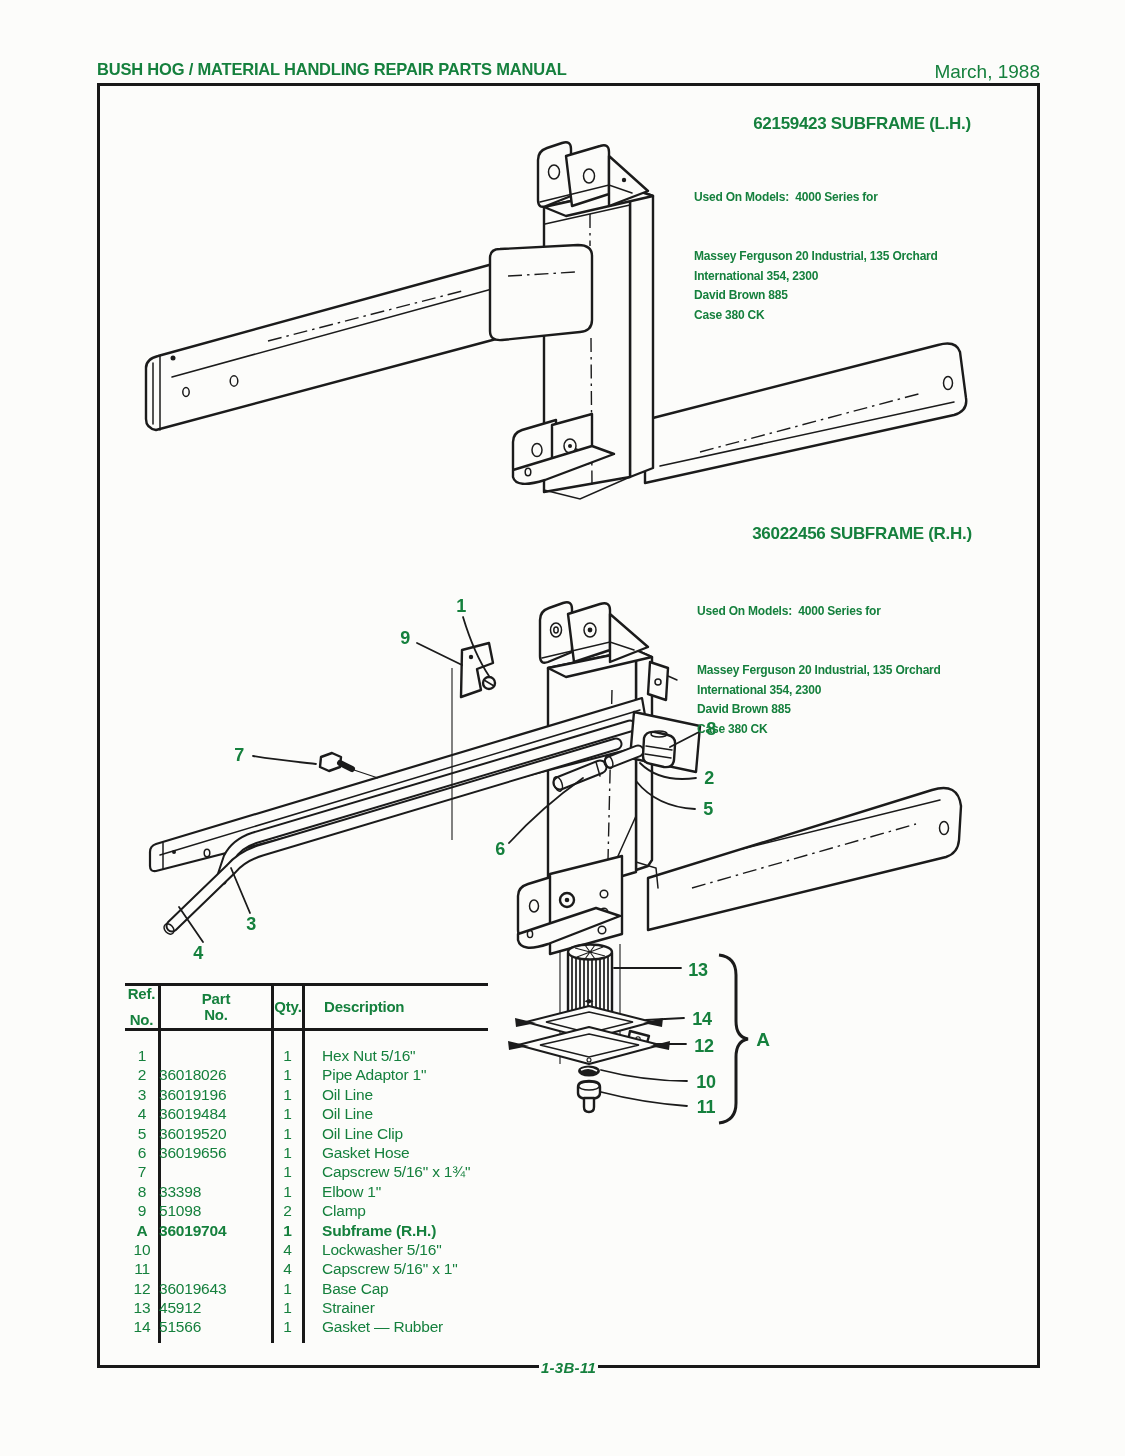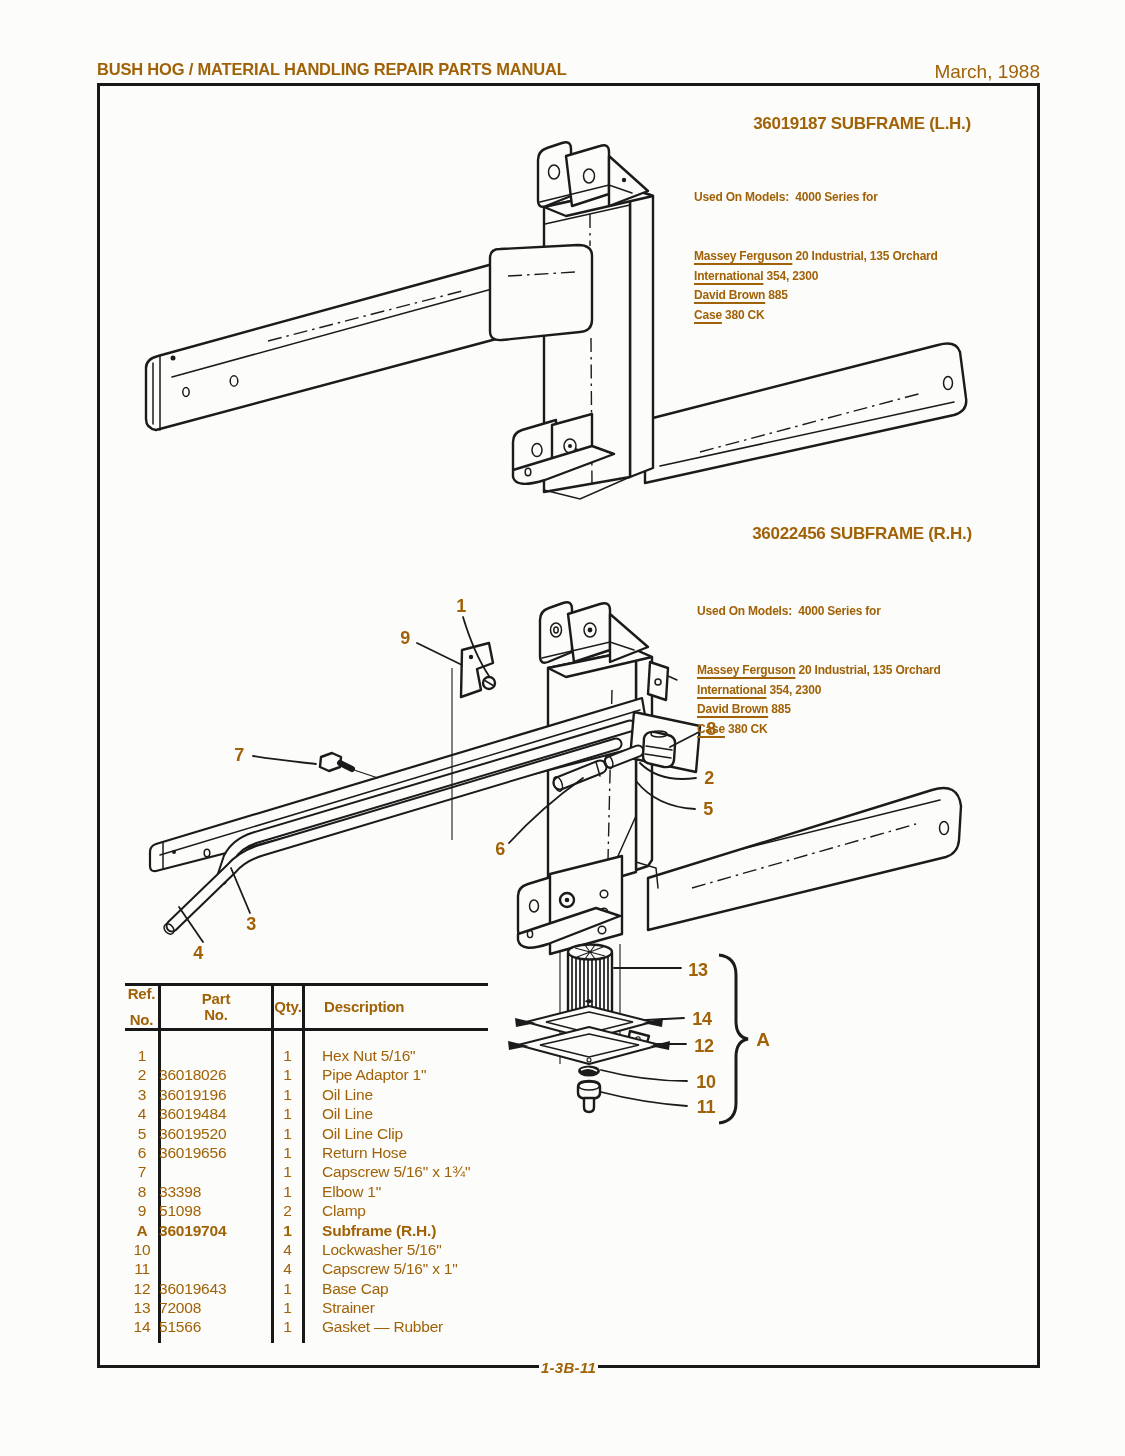--- a/index.html
+++ b/index.html
@@ -1,29 +1,29 @@
 <!DOCTYPE html>
 <html><head>
 <meta charset="utf-8">
 <style>
   html,body{margin:0;padding:0;background:#fcfcfa;}
   #page{position:relative;width:1125px;height:1456px;background:#fcfcfa;
-        font-family:"Liberation Sans","DejaVu Sans",sans-serif;color:#a16207;overflow:hidden;}
+        font-family:"Liberation Sans","DejaVu Sans",sans-serif;color:#15803d;overflow:hidden;}
   .abs{position:absolute;}
   #hdr-left{left:97px;top:60px;font-size:16.5px;font-weight:700;letter-spacing:-0.2px;}
   #hdr-right{left:840px;top:61px;width:200px;text-align:right;font-size:19px;font-weight:400;}
   #frame{left:97px;top:83px;width:943px;height:1285px;border:3px solid #181818;box-sizing:border-box;}
   #art{left:0;top:0;pointer-events:none;}
   .sec-title{width:330px;text-align:center;font-size:17px;font-weight:700;letter-spacing:-0.3px;}
   #title-lh{left:697px;top:114px;}
   #title-rh{left:697px;top:524px;}
   .used-block{font-size:12px;font-weight:700;letter-spacing:-0.2px;line-height:19.6px;white-space:pre;}
   #used-lh{left:694px;top:149px;}
   #used-rh{left:697px;top:563px;}
-  .model-line .u{text-decoration:underline;text-decoration-thickness:1.5px;text-underline-offset:2.5px;margin-top:48px;}
+  .model-line .u{text-decoration-thickness:1.5px;text-underline-offset:2.5px;margin-top:48px;}
   .callout{position:absolute;transform:translate(-50%,-50%);font-size:18px;font-weight:700;letter-spacing:-0.3px;}
   .callout.big{font-size:19px;}
   
   #ptable{left:125px;top:983px;width:363px;height:362px;font-size:15.5px;}
   .hrule{position:absolute;left:0;width:363px;height:3px;background:#181818;}
   .vrule{position:absolute;top:0;width:2.5px;height:360px;background:#181818;}
   .thead-cell{position:absolute;top:3px;height:42px;display:flex;flex-direction:column;
               align-items:center;justify-content:center;font-weight:700;font-size:15px;line-height:16px;letter-spacing:-0.2px;}
   #tbody{position:absolute;left:0;top:48px;width:363px;padding-top:15px;}
   .trow{display:grid;grid-template-columns:34px 113px 31px 185px;height:19.4px;line-height:19.4px;font-weight:400;letter-spacing:-0.2px;}
@@ -202,21 +202,21 @@
       <path class="ld" d="M203,942 L179,907"></path>
       <path class="ld" d="M614,968 L681,968"></path>
       <path class="ld" d="M646,1020 L684,1018"></path>
       <path class="ld" d="M654,1044 L686,1044"></path>
       <path class="ld" d="M601,1070 C632,1078 660,1081 687,1081"></path>
       <path class="ld" d="M601,1092 C632,1100 660,1104 687,1106"></path>
       <path d="M719,955 Q736,957 736,975 L736,1021 Q736,1037 748,1039 Q736,1041 736,1057 L736,1103 Q736,1121 719,1123" fill="none" stroke="#1b1b1b" stroke-width="3"></path>
     </g>
   </svg>
 
-  <div class="abs sec-title" id="title-lh">36019187 SUBFRAME (L.H.)</div>
+  <div class="abs sec-title" id="title-lh">62159423 SUBFRAME (L.H.)</div>
   <div class="abs used-block" id="used-lh">
     <div>Used On Models:  4000 Series for</div>
     <div><div class="model-line"><span class="u">Massey Ferguson</span><span> 20 Industrial, 135 Orchard</span></div><div class="model-line"><span class="u">International</span><span> 354, 2300</span></div><div class="model-line"><span class="u">David Brown</span><span> 885</span></div><div class="model-line"><span class="u">Case</span><span> 380 CK</span></div></div>
   </div>
 
   <div class="abs sec-title" id="title-rh">36022456 SUBFRAME (R.H.)</div>
   <div class="abs used-block" id="used-rh">
     <div>Used On Models:  4000 Series for</div>
     <div><div class="model-line"><span class="u">Massey Ferguson</span><span> 20 Industrial, 135 Orchard</span></div><div class="model-line"><span class="u">International</span><span> 354, 2300</span></div><div class="model-line"><span class="u">David Brown</span><span> 885</span></div><div class="model-line"><span class="u">Case</span><span> 380 CK</span></div></div>
   </div>
@@ -287,21 +287,21 @@
         <div class="trow">
           <div class="c-ref">5</div>
           <div class="c-part">36019520</div>
           <div class="c-qty">1</div>
           <div class="c-desc">Oil Line Clip</div>
         </div>
         <div class="trow">
           <div class="c-ref">6</div>
           <div class="c-part">36019656</div>
           <div class="c-qty">1</div>
-          <div class="c-desc">Return Hose</div>
+          <div class="c-desc">Gasket Hose</div>
         </div>
         <div class="trow">
           <div class="c-ref">7</div>
           <div class="c-part"></div>
           <div class="c-qty">1</div>
           <div class="c-desc">Capscrew 5/16" x 1¾"</div>
         </div>
         <div class="trow">
           <div class="c-ref">8</div>
           <div class="c-part">33398</div>
@@ -333,21 +333,21 @@
           <div class="c-desc">Capscrew 5/16" x 1"</div>
         </div>
         <div class="trow">
           <div class="c-ref">12</div>
           <div class="c-part">36019643</div>
           <div class="c-qty">1</div>
           <div class="c-desc">Base Cap</div>
         </div>
         <div class="trow">
           <div class="c-ref">13</div>
-          <div class="c-part">72008</div>
+          <div class="c-part">45912</div>
           <div class="c-qty">1</div>
           <div class="c-desc">Strainer</div>
         </div>
         <div class="trow">
           <div class="c-ref">14</div>
           <div class="c-part">51566</div>
           <div class="c-qty">1</div>
           <div class="c-desc">Gasket — Rubber</div>
         </div>
       </div>

